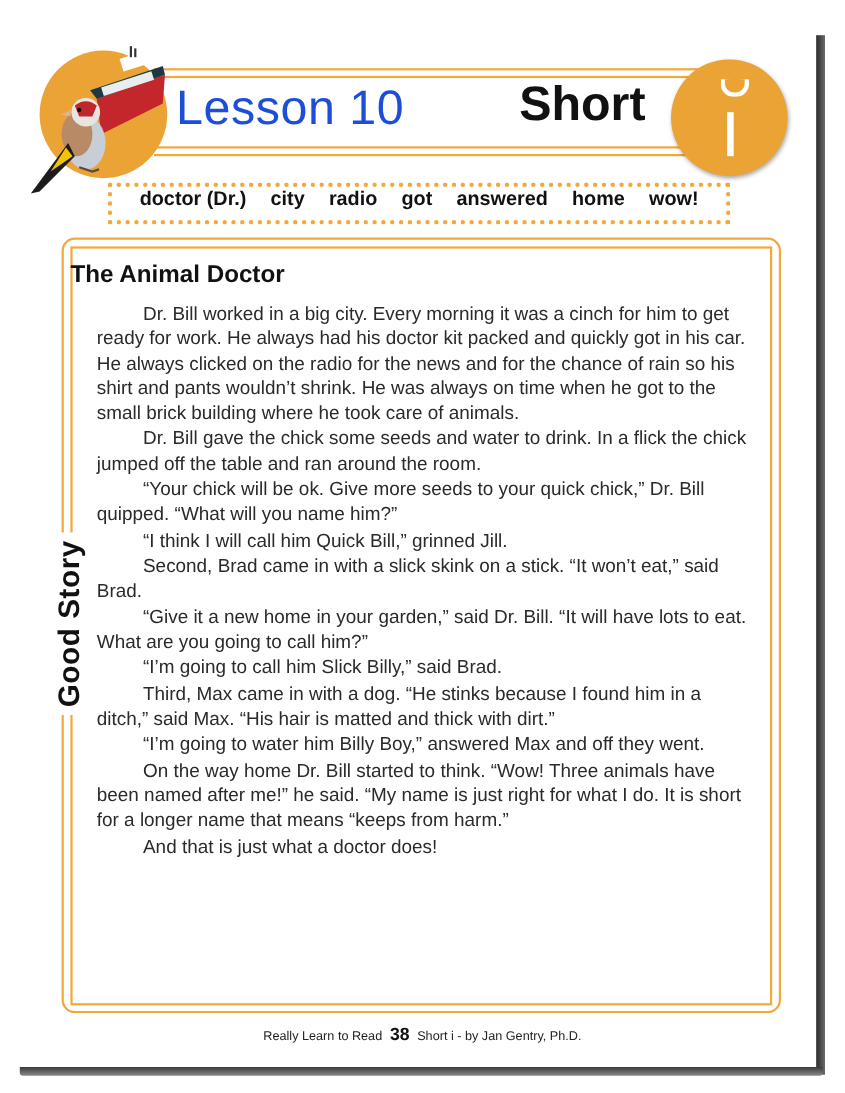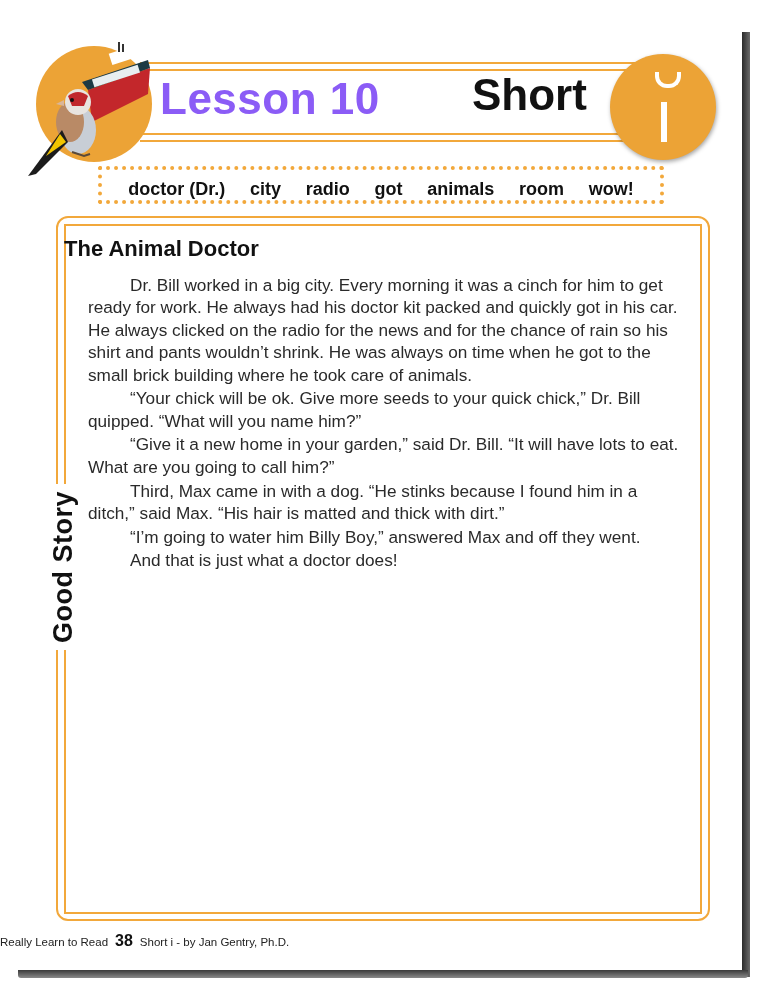--- a/index.html
+++ b/index.html
@@ -19,21 +19,21 @@
   
   .title-band {
     position: absolute; left: 140px; top: 62px; width: 520px; height: 82px;
   }
   .title-band .line { position: absolute; left: 0; right: 0; height: 2px; background: #f2a83b; }
   .title-band .l1 { top: 0; }
   .title-band .l2 { top: 7px; }
   .title-band .l3 { top: 71px; }
   .title-band .l4 { top: 78px; }
   .lesson-title {
-    position: absolute; left: 160px; top: 74px; font-size: 44px; font-weight: bold; color: #8b5cf6;
+    position: absolute; left: 160px; top: 74px; font-size: 44px; font-weight: normal; color: #1d4ed8;
     letter-spacing: 0.5px; white-space: nowrap;
   }
   .lesson-sound {
     position: absolute; left: 472px; top: 70px; font-size: 44px; font-weight: bold; color: #111;
     white-space: nowrap;
   }
   .vowel-circle {
     position: absolute; left: 610px; top: 54px; width: 106px; height: 106px; border-radius: 50%;
     background: #eca336; box-shadow: 1px 2px 4px rgba(0,0,0,0.35);
   }
@@ -43,21 +43,21 @@
   }
   .vowel-circle .stem {
     position: absolute; left: 51px; top: 48px; width: 6px; height: 40px; background: #fff;
   }
   
   .logo { position: absolute; left: 22px; top: 38px; width: 140px; height: 140px; }
   
   .word-box {
     position: absolute; left: 98px; top: 166px; width: 566px; height: 38px;
     border: 4px dotted #f2a83b; border-radius: 2px; box-sizing: border-box;
-    display: flex; align-items: flex-end; justify-content: space-around; padding: 0 14px;
+    display: flex; align-items: flex-start; justify-content: space-around; padding: 0 14px;
   }
   .word-box span { font-size: 18px; font-weight: bold; color: #111; white-space: nowrap; }
   
   .frame-outer {
     position: absolute; left: 56px; top: 216px; width: 654px; height: 705px;
     border: 2px solid #f2a83b; border-radius: 12px; box-sizing: border-box;
   }
   .frame-inner {
     position: absolute; left: 64px; top: 224px; width: 638px; height: 690px;
     border: 2px solid #f2a83b; box-sizing: border-box;
@@ -73,21 +73,21 @@
     position: absolute; left: 64px; width: 722px; top: 236px; text-align: left;
     font-size: 22px; font-weight: bold; color: #111;
   }
   .story {
     position: absolute; left: 88px; top: 274px; width: 600px;
     font-size: 17.2px; line-height: 22.4px; color: #2a2a2a;
   }
   .story p { margin: 0 0 1.3px 0; text-indent: 42px; }
   .story u { text-decoration: underline; }
   .footer {
-    position: absolute; left: 0; width: 768px; top: 932px; color: #222;
+    position: absolute; left: 0; width: 768px; top: 932px; text-align: center; color: #222;
     font-size: 11.5px; white-space: nowrap;
   }
   .footer .pg { font-size: 16px; font-weight: bold; margin: 0 7px; color: #111; }
 </style>
 </head>
 <body>
 
 <div class="page-shadow-right"></div>
 <div class="page-shadow-bottom"></div>
 
@@ -124,36 +124,41 @@
   <path d="M42 62 L34 66 L42 68 Z" fill="#d9b69a"></path>
   <circle cx="50" cy="62" r="2" fill="#111"></circle>
   <path d="M50 114 L62 118 L68 116" stroke="#5a4a3a" stroke-width="2" fill="none"></path>
 </svg>
 
 <div class="word-box">
   <span>doctor (Dr.)</span>
   <span>city</span>
   <span>radio</span>
   <span>got</span>
-  <span>animals</span>
-  <span>room</span>
+  <span>answered</span>
+  <span>home</span>
   <span>wow!</span>
 </div>
 
 <div class="frame-outer"></div>
 <div class="frame-inner"></div>
 <div class="side-label-bg"></div>
 <div class="side-label">Good Story</div>
 
 <div class="story-title">The Animal Doctor</div>
 
 <div class="story">
   <p>Dr. Bill worked in a big city. Every morning it was a cinch for him to get ready for work. He always had his doctor kit packed and quickly got in his car. He always clicked on the radio for the news and for the chance of rain so his shirt and pants wouldn’t shrink. He was always on time when he got to the small brick building where he took care of animals.</p>
+  <p>Dr. Bill gave the chick some seeds and water to drink. In a flick the chick jumped off the table and ran around the room.</p>
   <p>“Your chick will be ok. Give more seeds to your quick chick,” Dr. Bill quipped. “What will you name him?”</p>
+  <p>“I think I will call him Quick Bill,” grinned Jill.</p>
+  <p>Second, Brad came in with a slick skink on a stick. “It won’t eat,” said Brad.</p>
   <p>“Give it a new home in your garden,” said Dr. Bill. “It will have lots to eat. What are you going to call him?”</p>
+  <p>“I’m going to call him Slick Billy,” said Brad.</p>
   <p>Third, Max came in with a dog. “He stinks because I found him in a ditch,” said Max. “His hair is matted and thick with dirt.”</p>
   <p>“I’m going to water him Billy Boy,” answered Max and off they went.</p>
+  <p>On the way home Dr. Bill started to think. “Wow! Three animals have been named after me!” he said. “My name is just right for what I do. It is short for a longer name that means “keeps from harm.”</p>
   <p>And that is just what a doctor does!</p>
 </div>
 
 <div class="footer">
   <span>Really Learn to Read</span><span class="pg">38</span><span>Short i - by Jan Gentry, Ph.D.</span>
 </div>
 
 </body></html>

